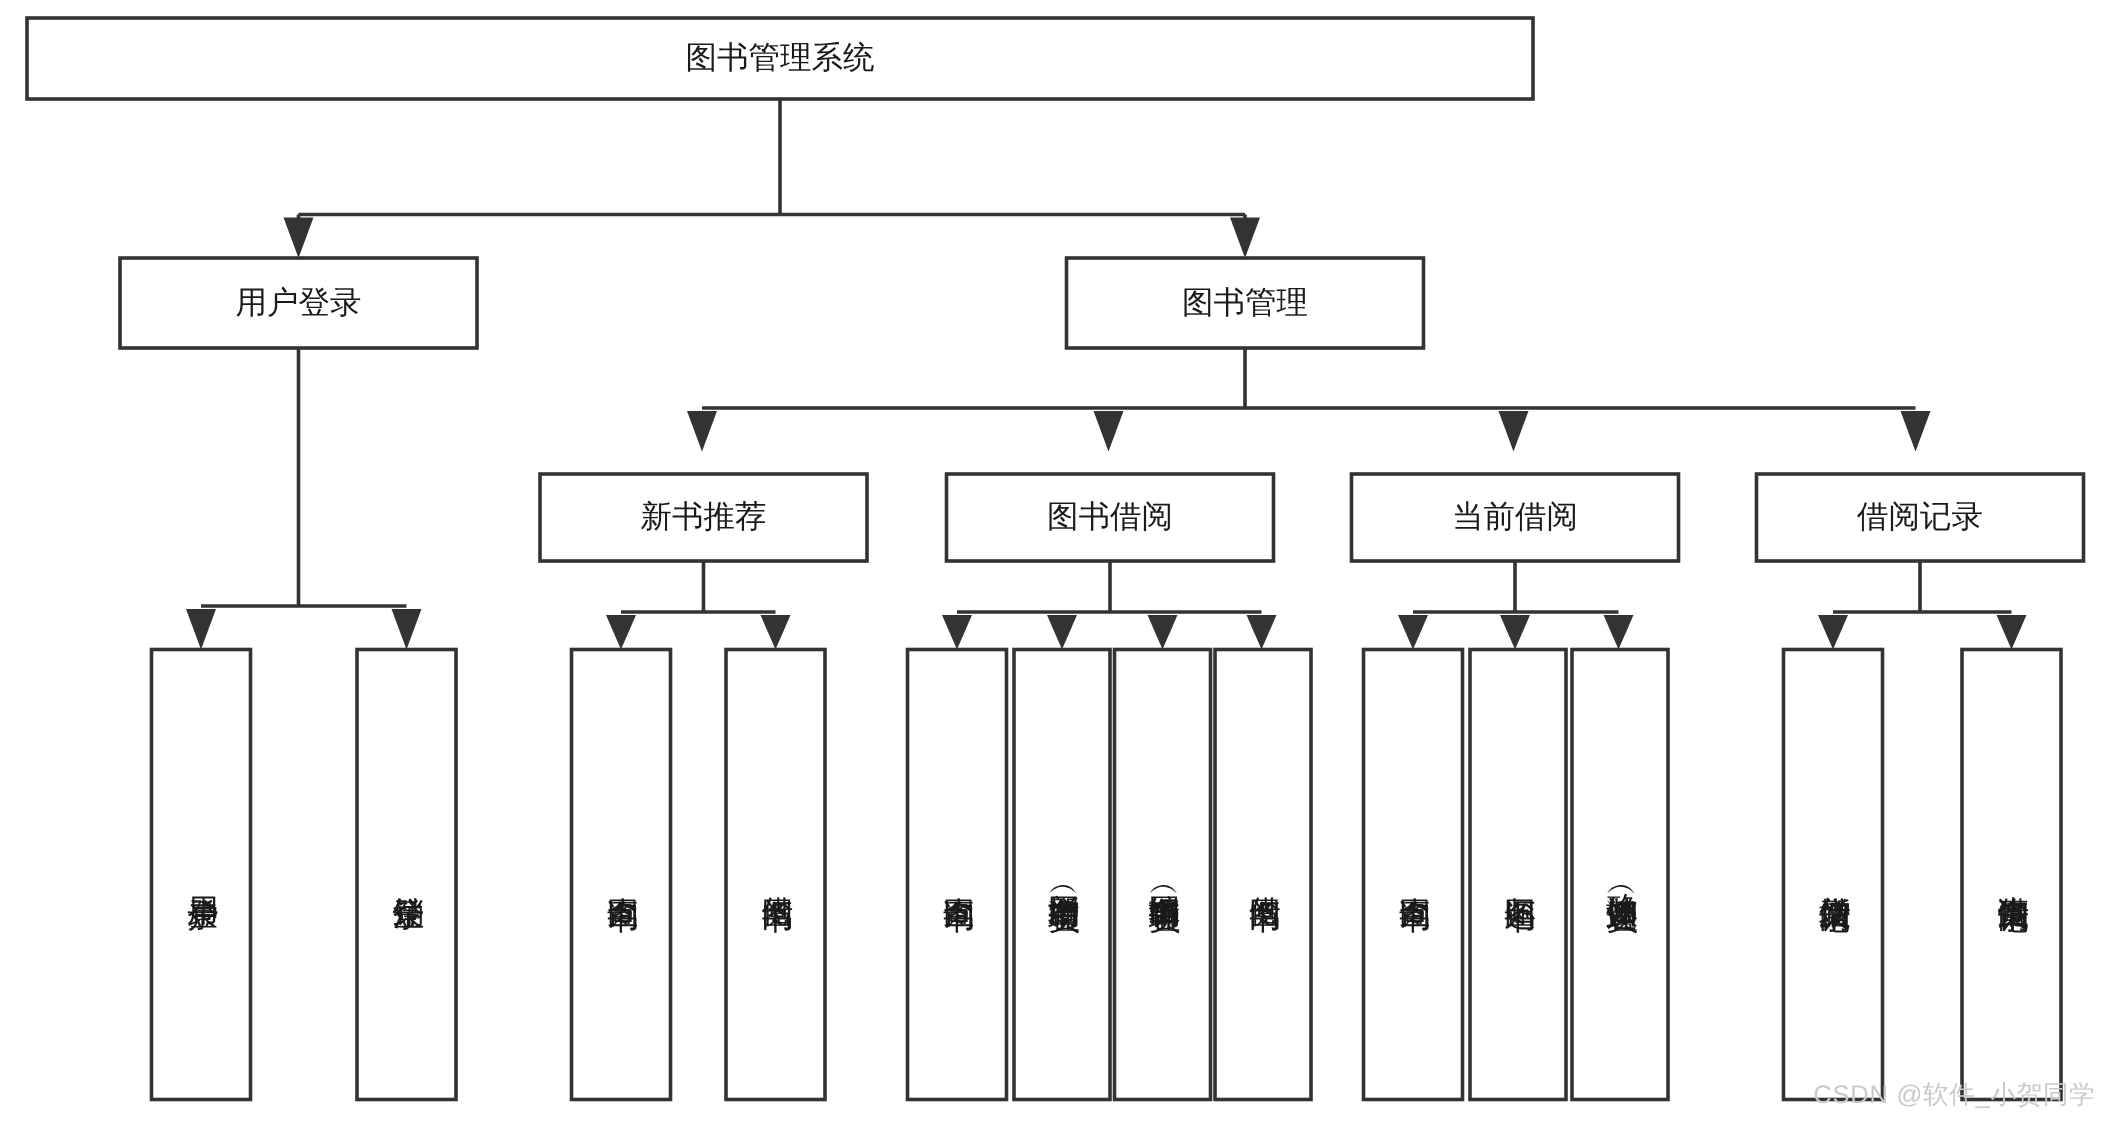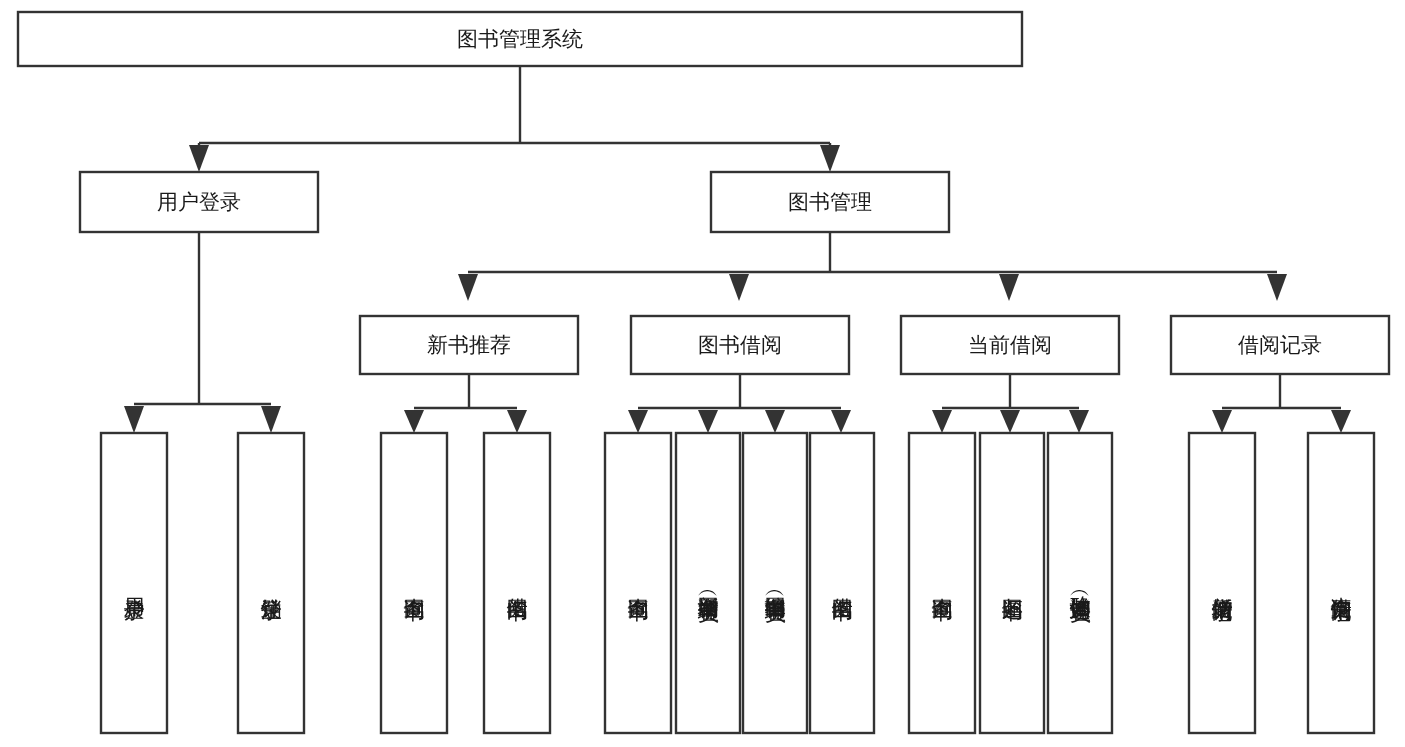--- a/index.html
+++ b/index.html
@@ -190,14 +190,15 @@
   <div class="vlabel" style="left:743px; top:433px; width:64px; height:300px;">编辑图书（管理员）</div>
   <div class="vlabel" style="left:810px; top:433px; width:64px; height:300px;">借阅图书</div>
 
   <div class="vlabel" style="left:909px; top:433px; width:66px; height:300px;">查询图书</div>
   <div class="vlabel" style="left:980px; top:433px; width:64px; height:300px;">归还图书</div>
   <div class="vlabel" style="left:1048px; top:433px; width:64px; height:300px;">确认归还（管理员）</div>
 
   <div class="vlabel" style="left:1189px; top:433px; width:66px; height:300px;">新增借阅记录</div>
   <div class="vlabel" style="left:1308px; top:433px; width:66px; height:300px;">查询借阅记录</div>
 
+  <div class="watermark">CSDN @软件_小贺同学</div>
 
 </div>
 
 </body></html>

